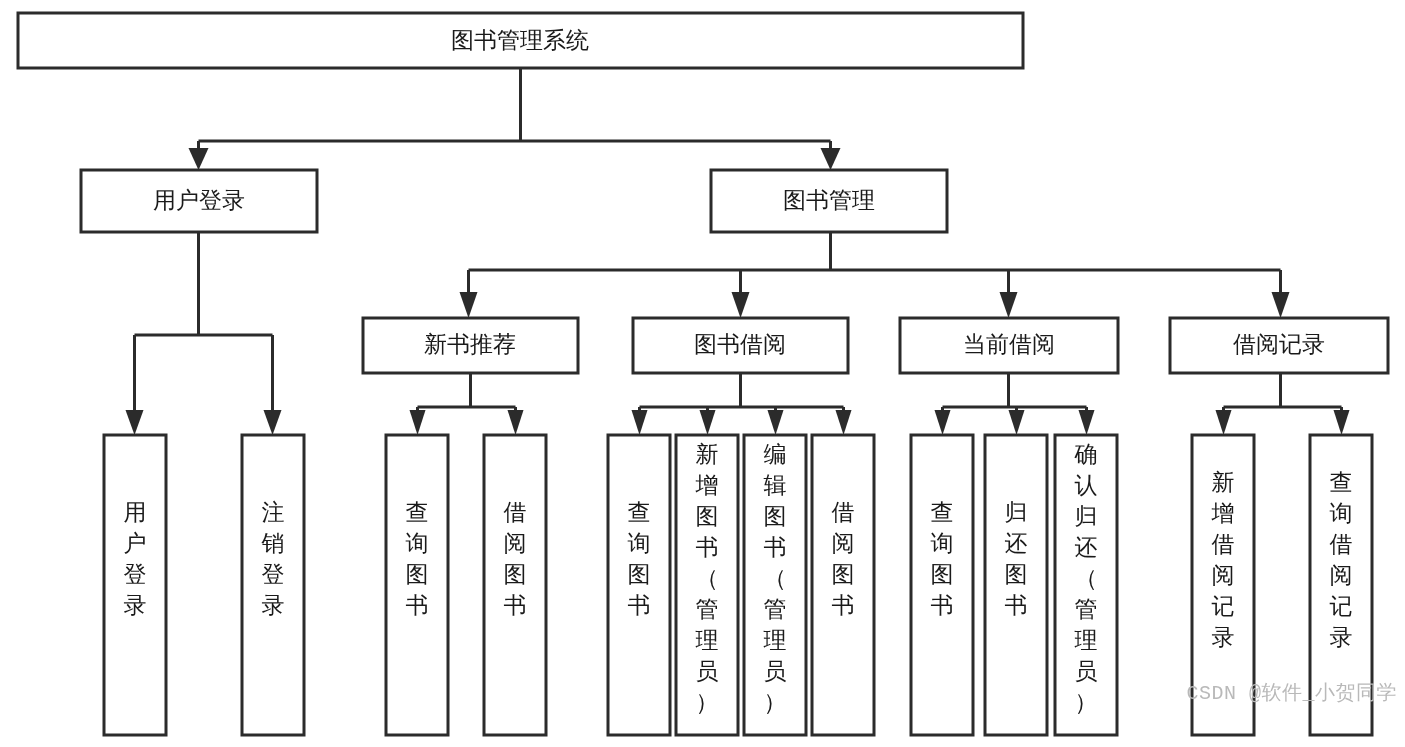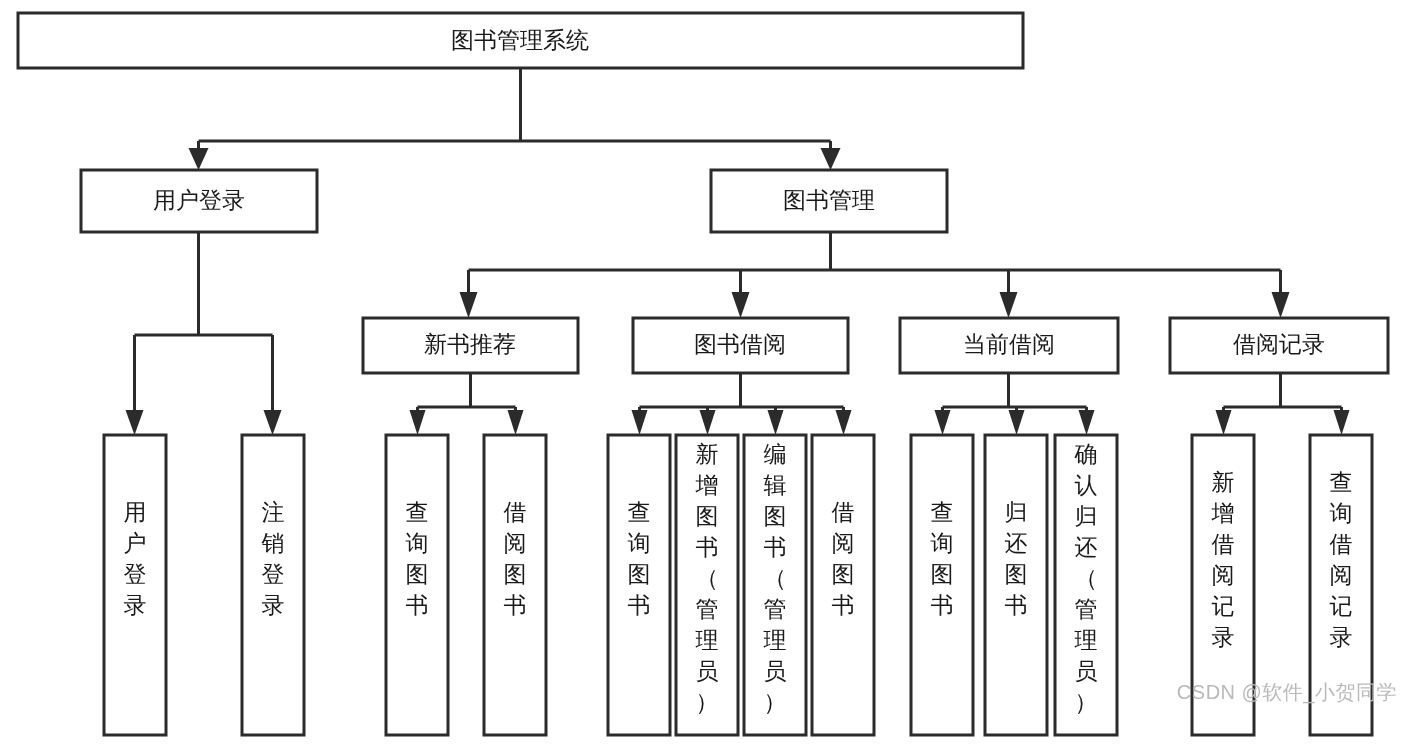--- a/index.html
+++ b/index.html
@@ -51,21 +51,21 @@
   .node-label-v {
     font-family: "Liberation Sans", "DejaVu Sans", sans-serif;
     font-size: 23px;
     fill: #1a1a1a;
     text-anchor: middle;
   }
   .watermark-text {
     position: absolute;
     right: 8px;
     bottom: 6px;
-    font-family: Liberation Sans, sans-serif;
+    font-family: Liberation Mono, monospace;
     font-size: 20px;
     color: #b9b9b9;
     white-space: nowrap;
     letter-spacing: 0.5px;
     pointer-events: none;
   }
 </style>
 </head>
 <body>
 

